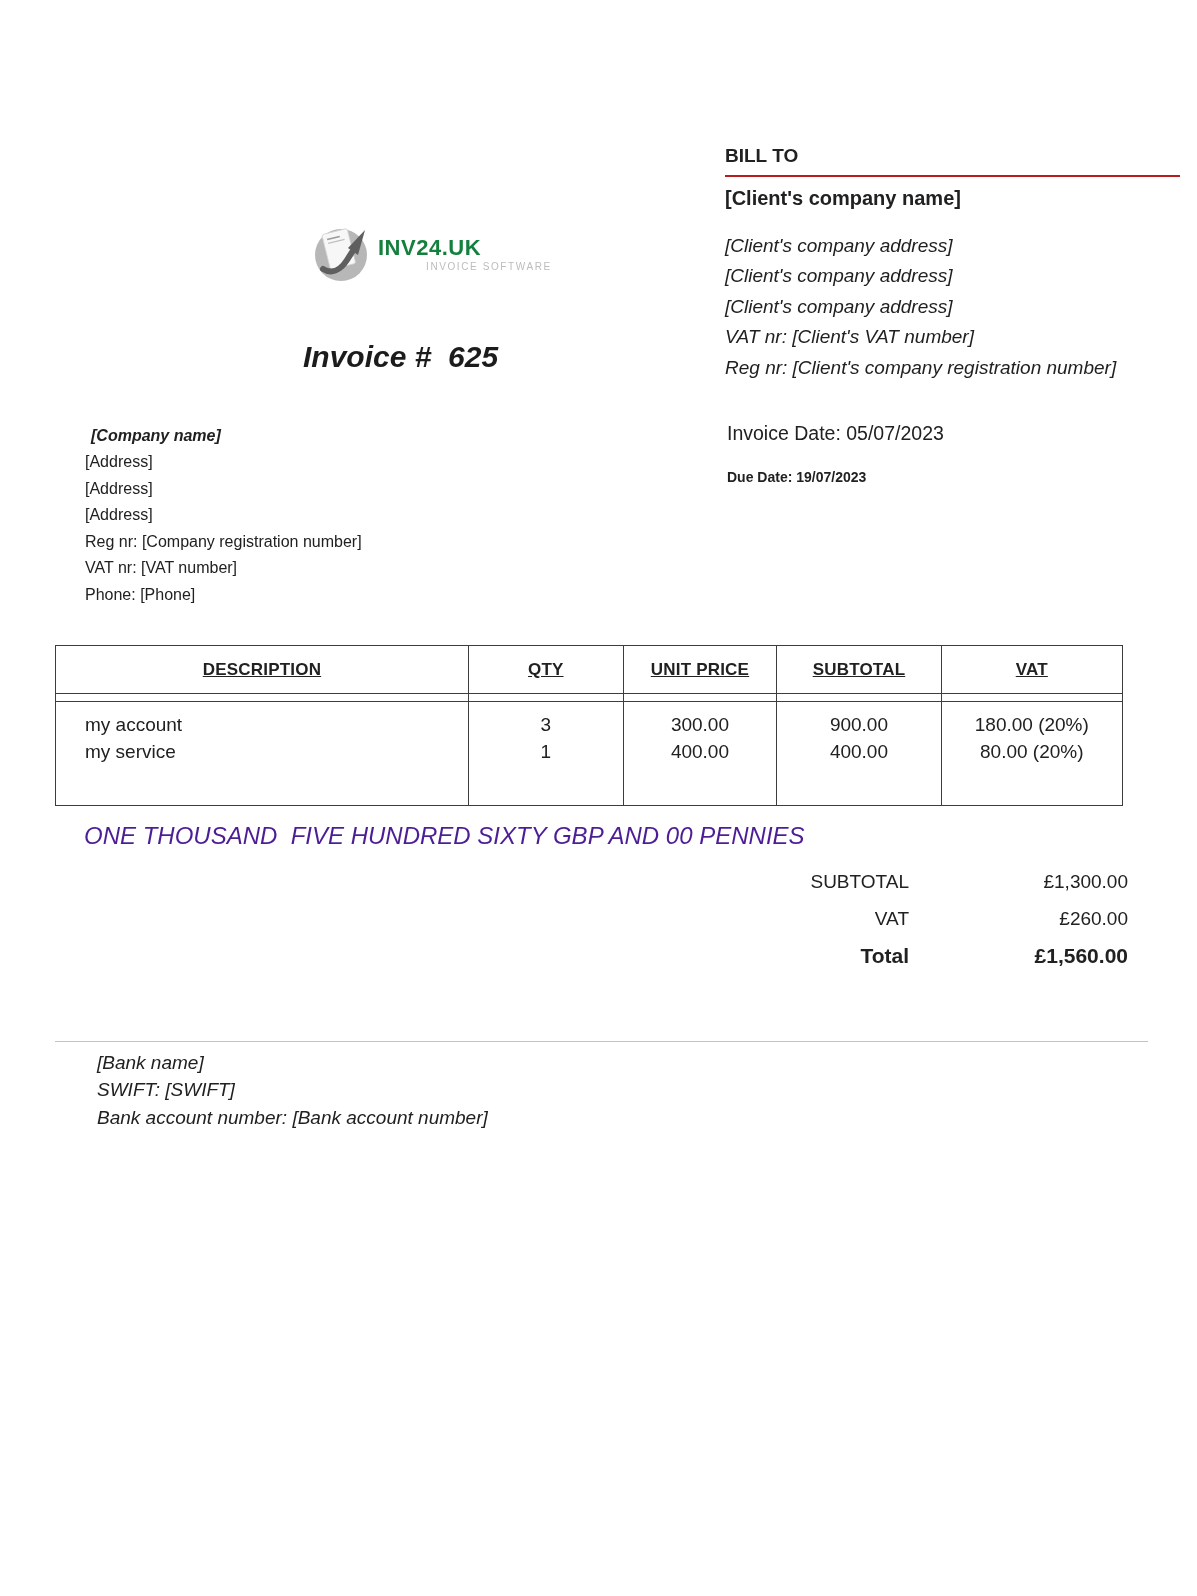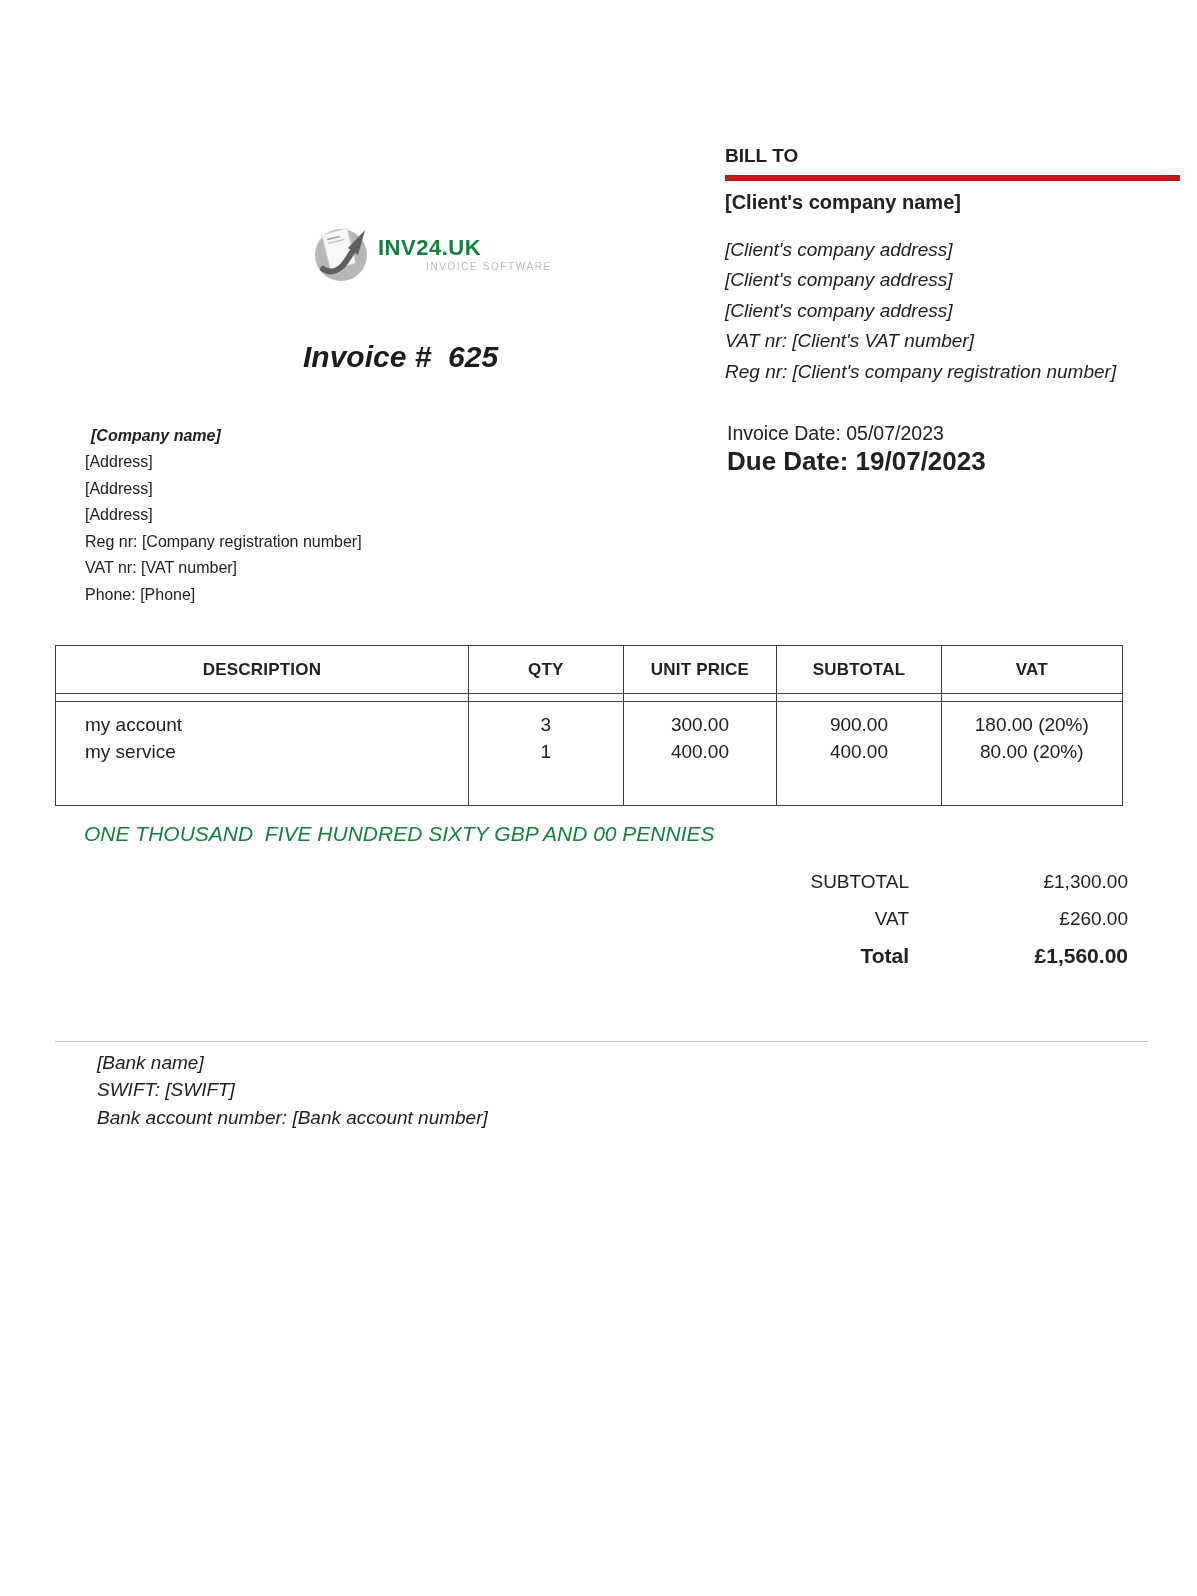--- a/index.html
+++ b/index.html
@@ -41,21 +41,21 @@
   .bill-to {
     position: absolute;
     left: 725px; top: 144px;
     width: 455px;
   }
   .bill-to-heading {
     font-size: 19px;
     font-weight: bold;
     line-height: 23px;
     padding-bottom: 8px;
-    border-bottom: 6px solid #b91c1c;
+    border-bottom: 2px solid #b91c1c;
   }
   .bill-to-name {
     margin-top: 8px;
     font-size: 20px;
     font-weight: bold;
     line-height: 26px;
   }
   .bill-to-lines { margin-top: 20px; }
   .bill-to-lines .doc-line { font-style: italic; font-size: 19px; line-height: 30.4px; }
 
@@ -84,21 +84,21 @@
     margin-left: 6px;
   }
   .company-block .doc-line { font-size: 16px; line-height: 26.6px; }
 
   
   .dates {
     position: absolute;
     left: 727px; top: 420px;
   }
   .invoice-date { font-size: 19.5px; line-height: 27.5px; }
-  .due-date { font-size: 26px; font-weight: bold; line-height: 27.5px; }
+  .due-date { font-size: 14px; font-weight: bold; line-height: 27.5px; margin-top: 16px; }
 
   
   .items-table {
     position: absolute;
     left: 55px; top: 645px;
     width: 1068px;
     border-collapse: collapse;
   }
   .items-table th, .items-table td {
     border-left: 1.5px solid #3d3d3d;
@@ -106,43 +106,44 @@
   }
   .items-table { border: 1.5px solid #3d3d3d; }
   .items-table thead th {
     height: 48px;
     font-size: 17px;
     font-weight: 600;
     letter-spacing: 0.2px;
     text-align: center;
     vertical-align: middle;
     border-bottom: 1.5px solid #3d3d3d;
+    text-decoration: underline;
   }
   .items-table tr.spacer-row td {
     height: 8px;
     border-bottom: 1.5px solid #3d3d3d;
   }
   .items-table tbody td {
     font-size: 19px;
     height: 31px;
     vertical-align: middle;
     text-align: center;
   }
   .items-table tbody tr.first-data-row td { padding-top: 12px; }
   .items-table tbody td.cell-desc { text-align: left; padding-left: 29px; }
   .items-table tr.filler-row td { height: 38px; }
 
   
   .amount-words {
     position: absolute;
     left: 84px; top: 822px;
-    font-size: 21px;
+    font-size: 24px;
     font-style: italic;
     white-space: pre;
-    color: #15803d;
+    color: #4c1d95;
   }
 
   
   .totals {
     position: absolute;
     left: 700px; top: 872px;
     width: 428px;
   }
   .totals-row {
     display: flex;

